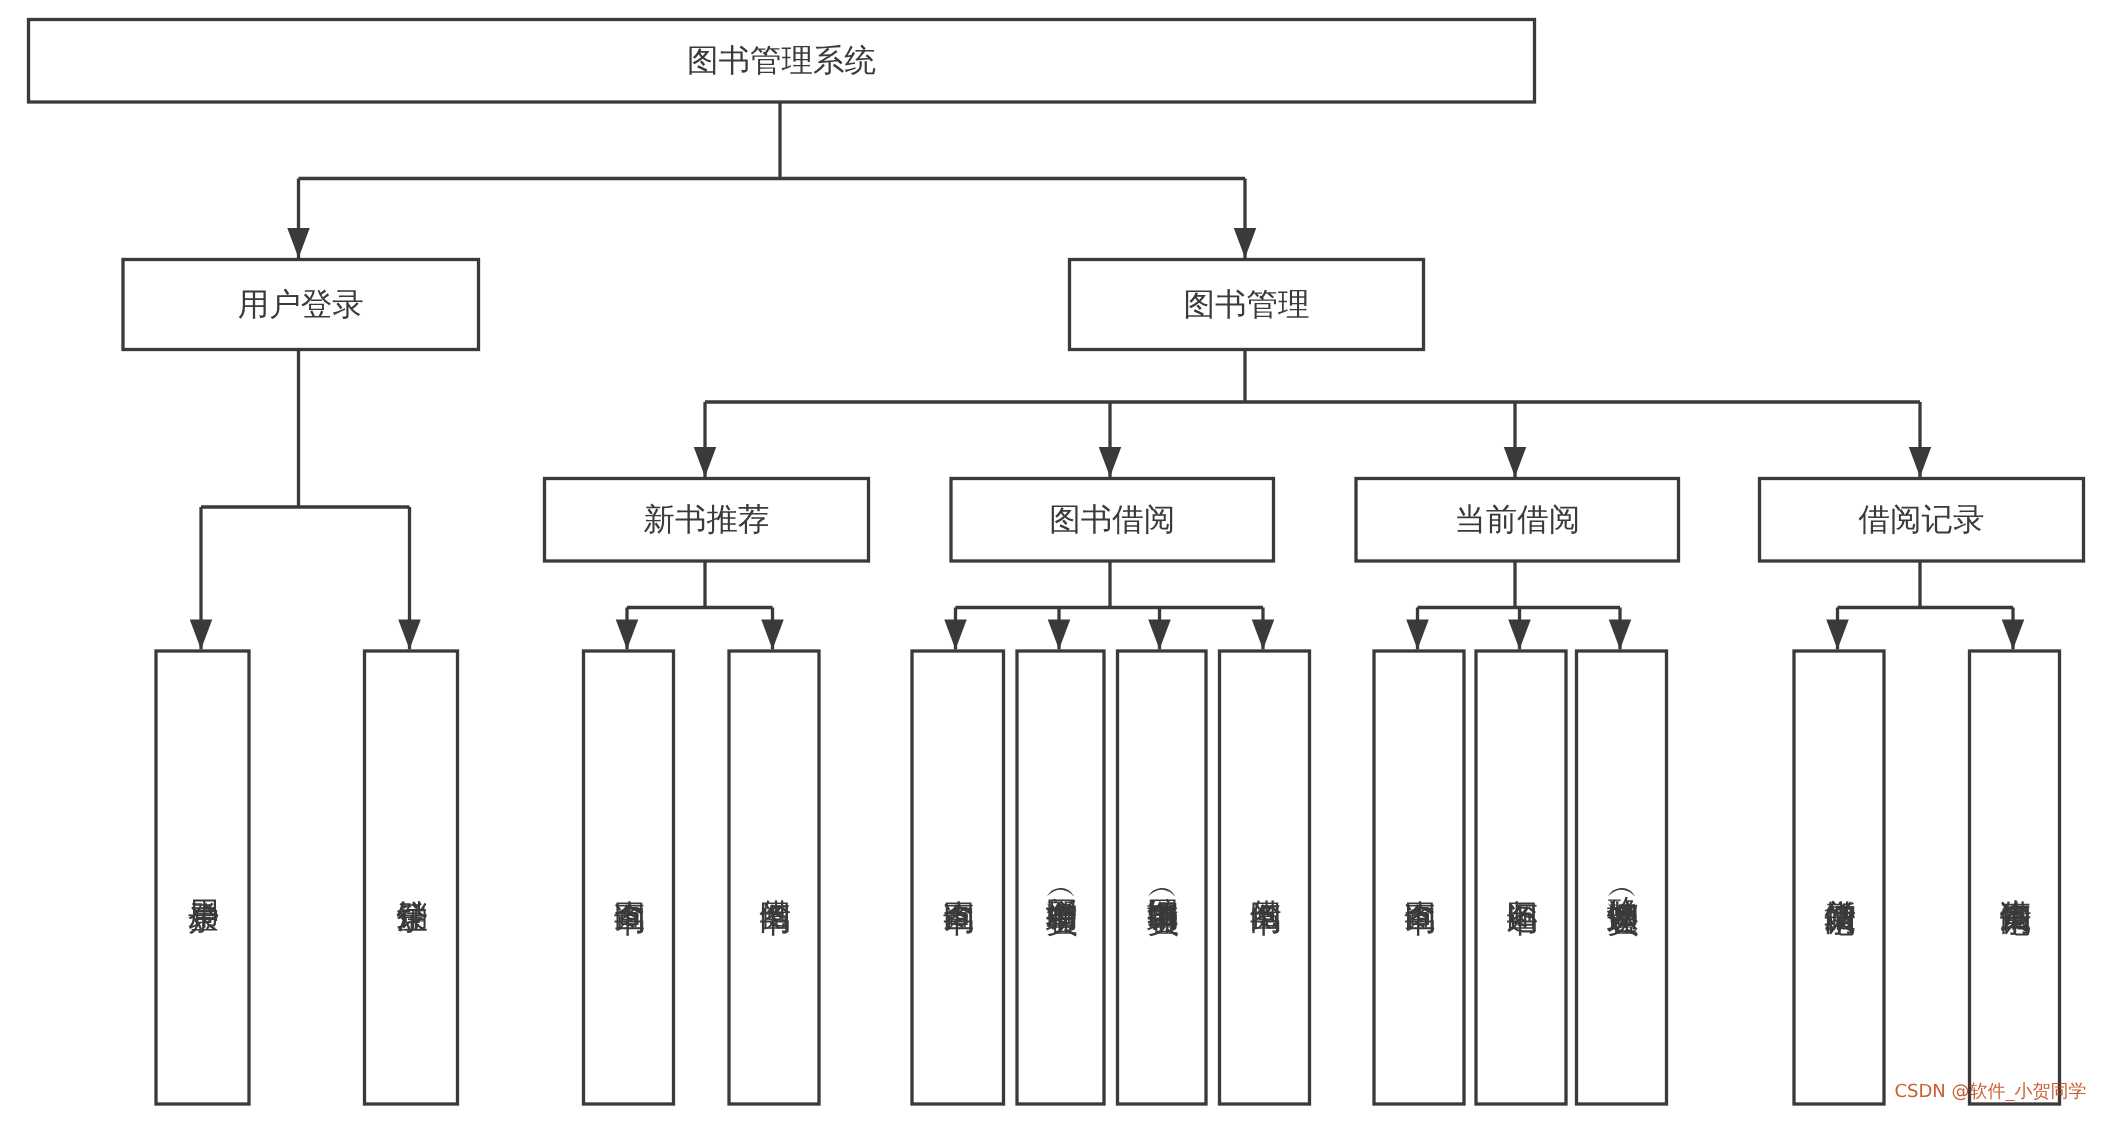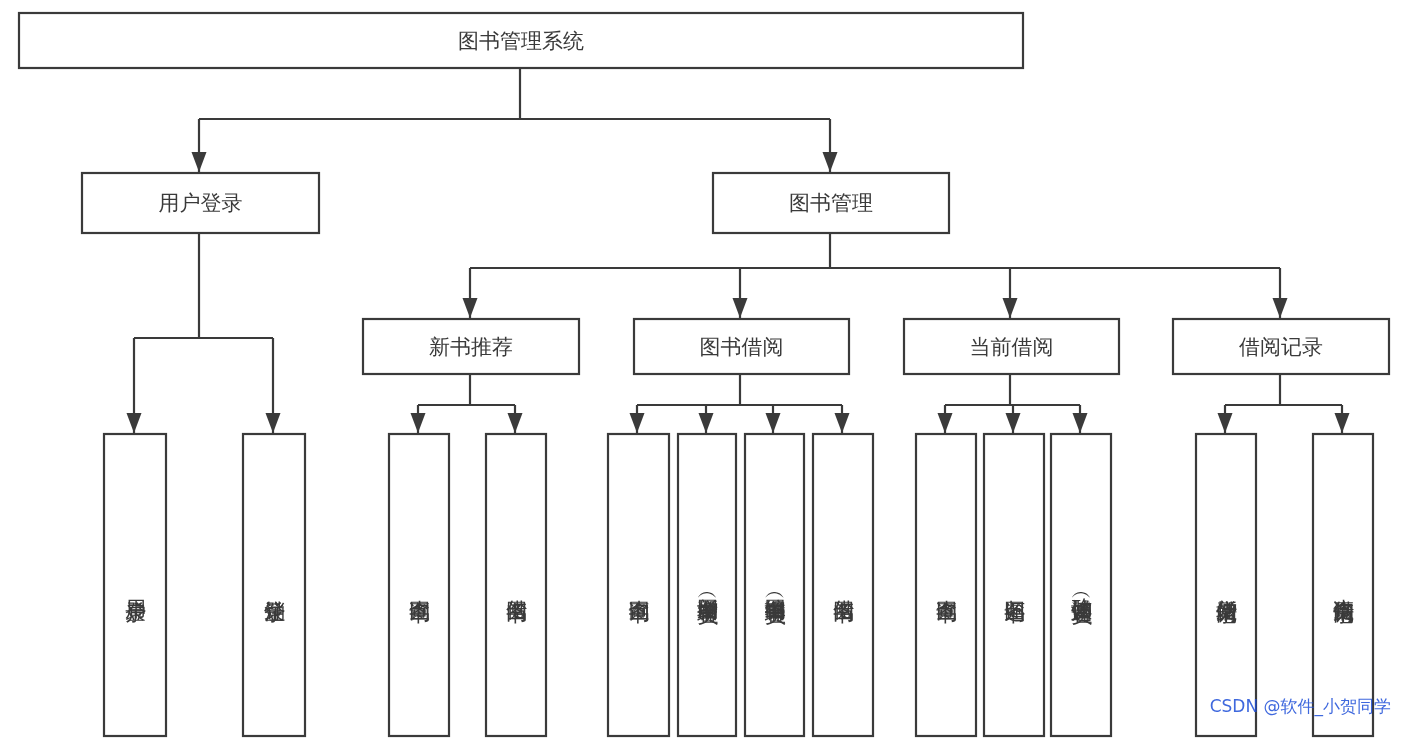--- a/index.html
+++ b/index.html
@@ -62,24 +62,24 @@
     display: flex;
     align-items: center;
     justify-content: center;
     text-align: center;
     pointer-events: none;
     user-select: none;
   }
   .watermark {
     position: absolute;
     right: 14px;
-    bottom: 24px;
-    font-family: "DejaVu Sans", "Liberation Sans", sans-serif;
-    font-size: 17px;
-    color: #1d4ed8;
+    bottom: 6px;
+    font-family: "DejaVu Sans", "Liberation Sans", sans-serif;
+    font-size: 12px;
+    color: #c2410c;
     opacity: 0.85;
     white-space: nowrap;
   }
 </style>
 </head>
 <body>
 
 <div id="diagram-root">
 
   <svg id="tree-svg" viewBox="0 0 1405 747">

